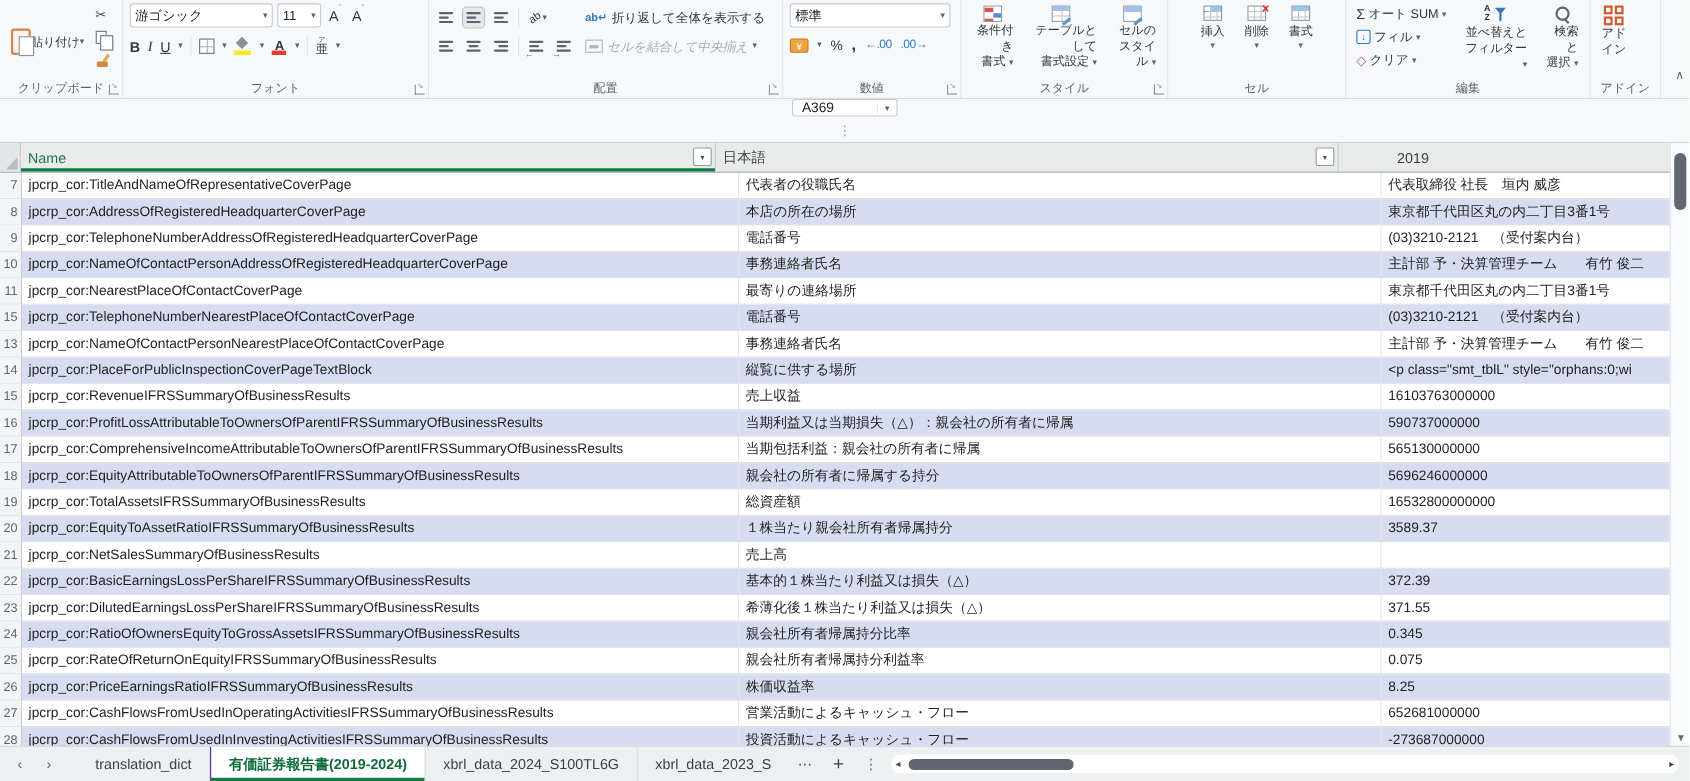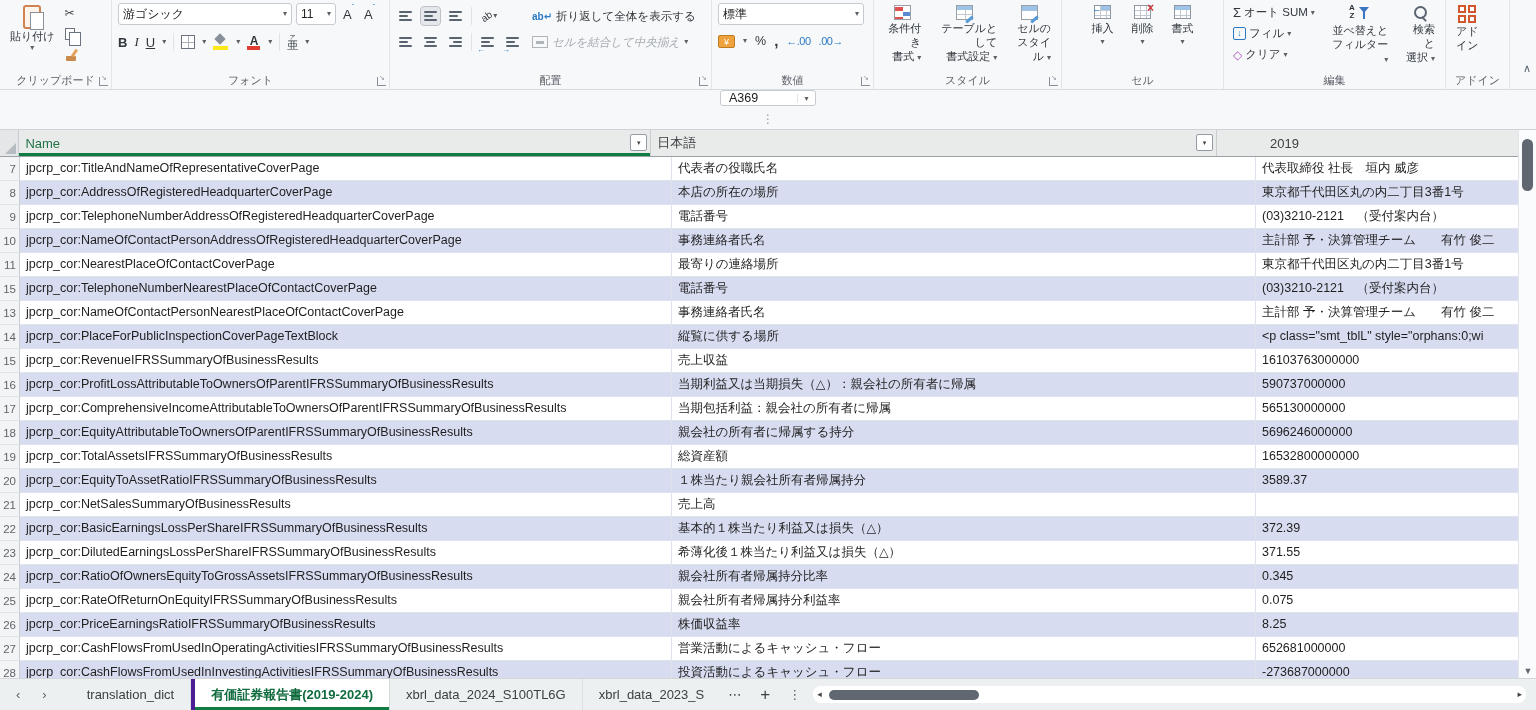--- a/index.html
+++ b/index.html
@@ -13,36 +13,36 @@
   .launcher { position:absolute; bottom:3px; right:3px; width:9px; height:9px; border-left:1px solid #8a9099; border-bottom:1px solid #8a9099; }
   .launcher::after { content:"↘"; position:absolute; font-size:7px; color:#8a9099; left:1px; top:-3px; }
   .rbtn { display:flex; align-items:center; gap:3px; padding:1px 3px; border-radius:3px; color:#31363c; font-size:11px; white-space:nowrap; cursor:default; }
   .dd { font-size:8px; color:#5b5f66; line-height:1; }
   .bigbtn { display:flex; flex-direction:column; align-items:center; justify-content:flex-start; gap:2px; padding:2px 4px; font-size:11px; color:#31363c; border-radius:3px; text-align:center; }
   .bigbtn .l2 { line-height:1.25;text-align:right; }
 
   
   .g-clip { width:112px; display:flex; }
   .g-clip .gbody { display:flex; gap:6px; }
-  .paste { display:flex; flex-direction:column; align-items:center; font-size:11px; color:#31363c; padding:2px 4px; }
+  .paste { display:flex; align-items:center; font-size:11px; color:#31363c; padding:2px 4px; }
   .clip-ico { position:relative; width:18px; height:24px; border:2px solid #d2824e; border-radius:3px; background:#fdf4ec; display:block; }
   .clip-ico::after { content:""; position:absolute; right:-5px; bottom:-3px; width:12px; height:16px; background:#fff; border:1px solid #8a8f98; }
   .clipcol { display:flex; flex-direction:column; justify-content:flex-start; gap:5px; padding-top:2px; }
   .mini { display:flex; align-items:center; gap:2px; font-size:12px; color:#444; height:16px; }
   .copy-ico { position:relative; width:10px; height:12px; border:1px solid #6b7280; background:#fff; display:inline-block; }
   .copy-ico::after { content:""; position:absolute; left:3px; top:3px; width:10px; height:12px; border:1px solid #6b7280; background:#fff; }
   .brush-ico { width:13px; height:13px; display:inline-block; position:relative; }
   .brush-ico::before { content:""; position:absolute; left:1px; top:7px; width:10px; height:5px; background:#c98a4b; border-radius:1px; }
   .brush-ico::after { content:""; position:absolute; left:8px; top:0; width:3px; height:8px; background:#e6a35c; transform:rotate(35deg); }
 
   
   .g-font { width:278px; }
   .fontrow1 { display:flex; gap:4px; align-items:center; }
   .selbox { display:flex; align-items:center; justify-content:space-between; background:#fff; border:1px solid #c6cbd1; border-radius:3px; height:22px; padding:0 4px; font-size:12px; color:#222; }
-  .fname { width:174px; }
+  .fname { width:130px; }
   .fsize { width:40px; }
   .afont { font-size:13px; color:#31363c; padding:0 3px; position:relative; }
   .afont sup { font-size:7px; position:relative; top:-4px; }
   .cu { color:#2b79c2; } .cd { color:#2b79c2; }
   .fontrow2 { display:flex; gap:7px; align-items:center; margin-top:8px; font-size:13px; color:#31363c; }
   .bld { font-weight:bold; } .itl { font-style:italic; font-family:"Liberation Serif",serif; } .und { text-decoration:underline; }
   .sepv { width:1px; height:18px; background:#e0e3e7; }
   .borders-ico { width:14px; height:14px; border:1px solid #6b7280; display:inline-block;
       background: linear-gradient(#aab2bb 0 0) 6px 0/1px 100% no-repeat, linear-gradient(#aab2bb 0 0) 0 6px/100% 1px no-repeat, #fff; }
   .fill-ico { position:relative; width:16px; height:16px; display:inline-block; }
@@ -176,21 +176,21 @@
   
   .vscroll { position:absolute; top:0; right:0; width:18px; height:549px; background:#fafbfc; border-left:1px solid #e3e5e8; }
   .vthumb { position:absolute; top:9px; left:3px; width:11px; height:52px; background:#606770; border-radius:6px; }
   .vdown { position:absolute; bottom:3px; left:0; width:18px; text-align:center; color:#606770; font-size:9px; }
 
   
   .tabbar { position:absolute; top:678px; left:0; width:1536px; height:32px; background:#edf0f1; border-top:1px solid #d4d7da; display:flex; align-items:stretch; font-size:13px; color:#3c4043; }
   .tnav { display:flex; align-items:center; gap:22px; padding:0 24px 0 16px; color:#5a6470; font-size:13px; }
   .stabs { display:flex; align-items:stretch; }
   .stab { display:flex; align-items:center; padding:0 16px; border-right:1px solid #dcdfe2; position:relative; white-space:nowrap; }
-  .stab.active { background:#fff; color:#0f6b3e; font-weight:bold; box-shadow:inset 0 -3px 0 #107C41; border-right:1px solid #d4d7da; border-left:4px solid #4c1d95; }
+  .stab.active { background:#fff; color:#0f6b3e; font-weight:bold; box-shadow:inset 0 -3px 0 #107C41; border-right:1px solid #d4d7da; border-left:1px solid #4c1d95; }
   .tmore { display:flex; align-items:center; padding:0 8px; color:#3c4043; letter-spacing:1px; }
   .tadd { display:flex; align-items:center; padding:0 10px; font-size:17px; color:#3c4043; }
   .tdots { display:flex; align-items:center; padding:0 8px; color:#5a6470; }
   .hscroll { flex:1; margin:7px 10px 7px 4px; background:#fff; border-radius:8px; position:relative; }
   .hleft { position:absolute; left:4px; top:3px; font-size:9px; color:#444; }
   .hright { position:absolute; right:4px; top:3px; font-size:9px; color:#444; }
   .hthumb { position:absolute; left:16px; top:4px; width:150px; height:10px; background:#606770; border-radius:5px; }
 </style>
 </head>
 <body>

